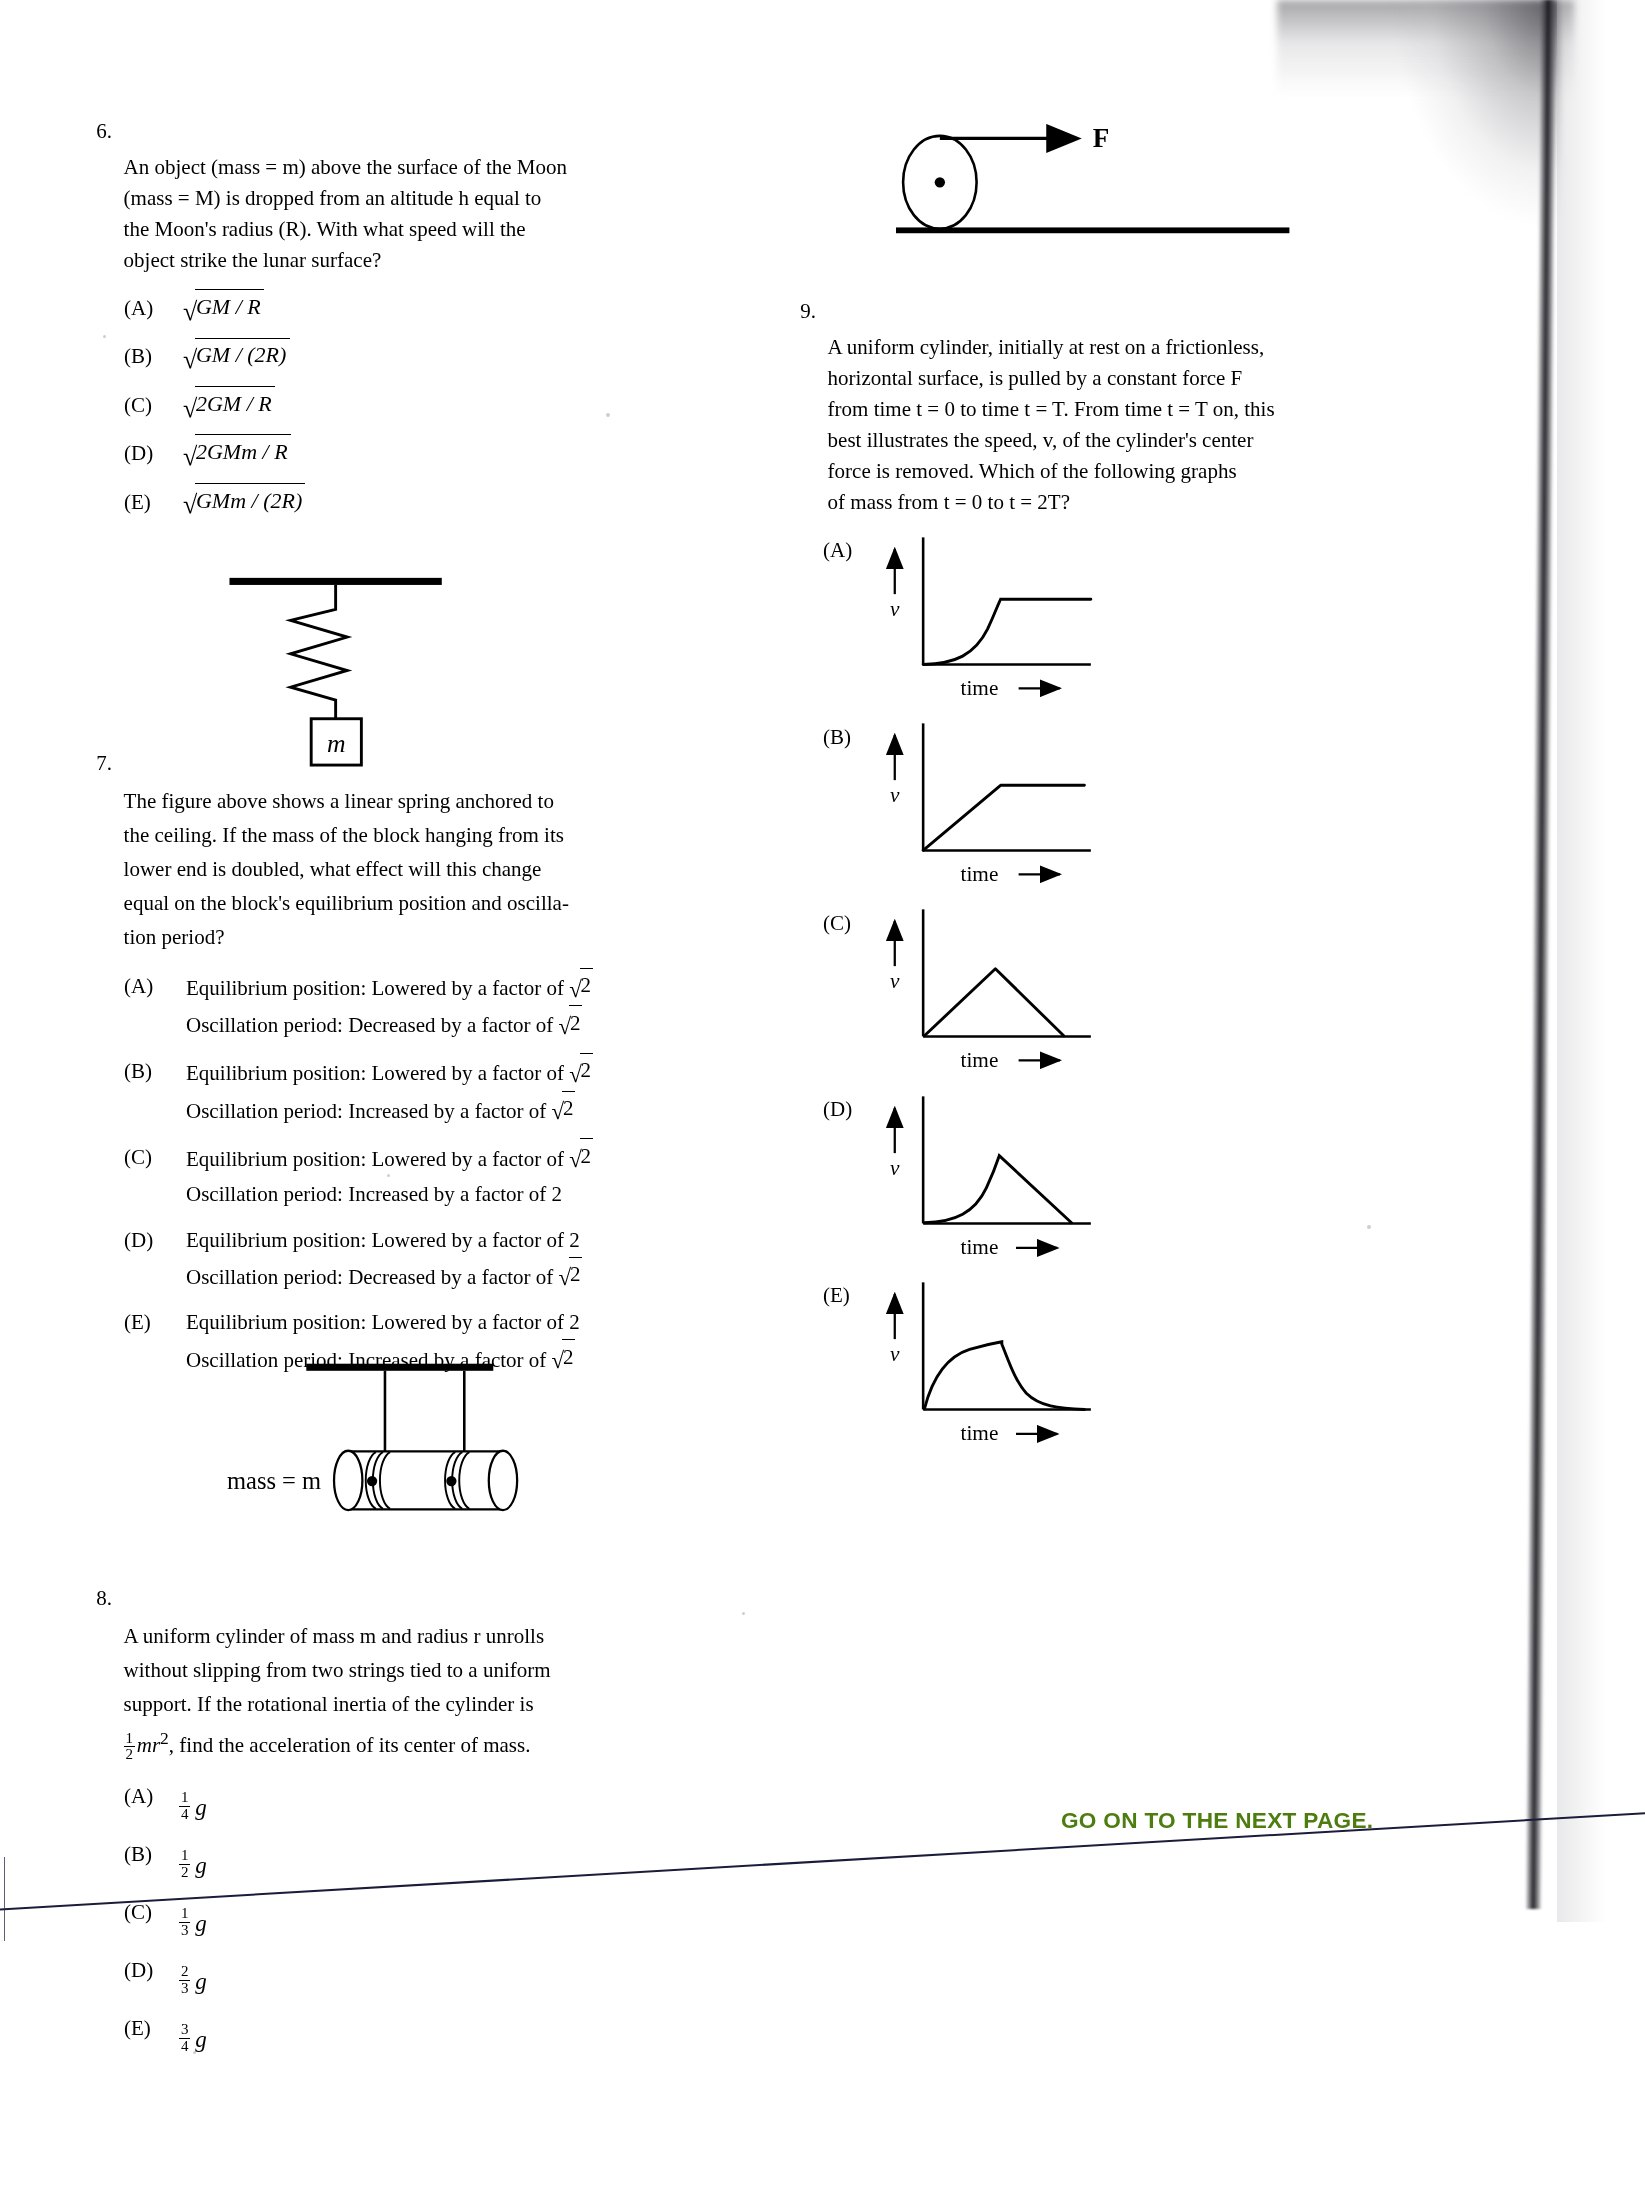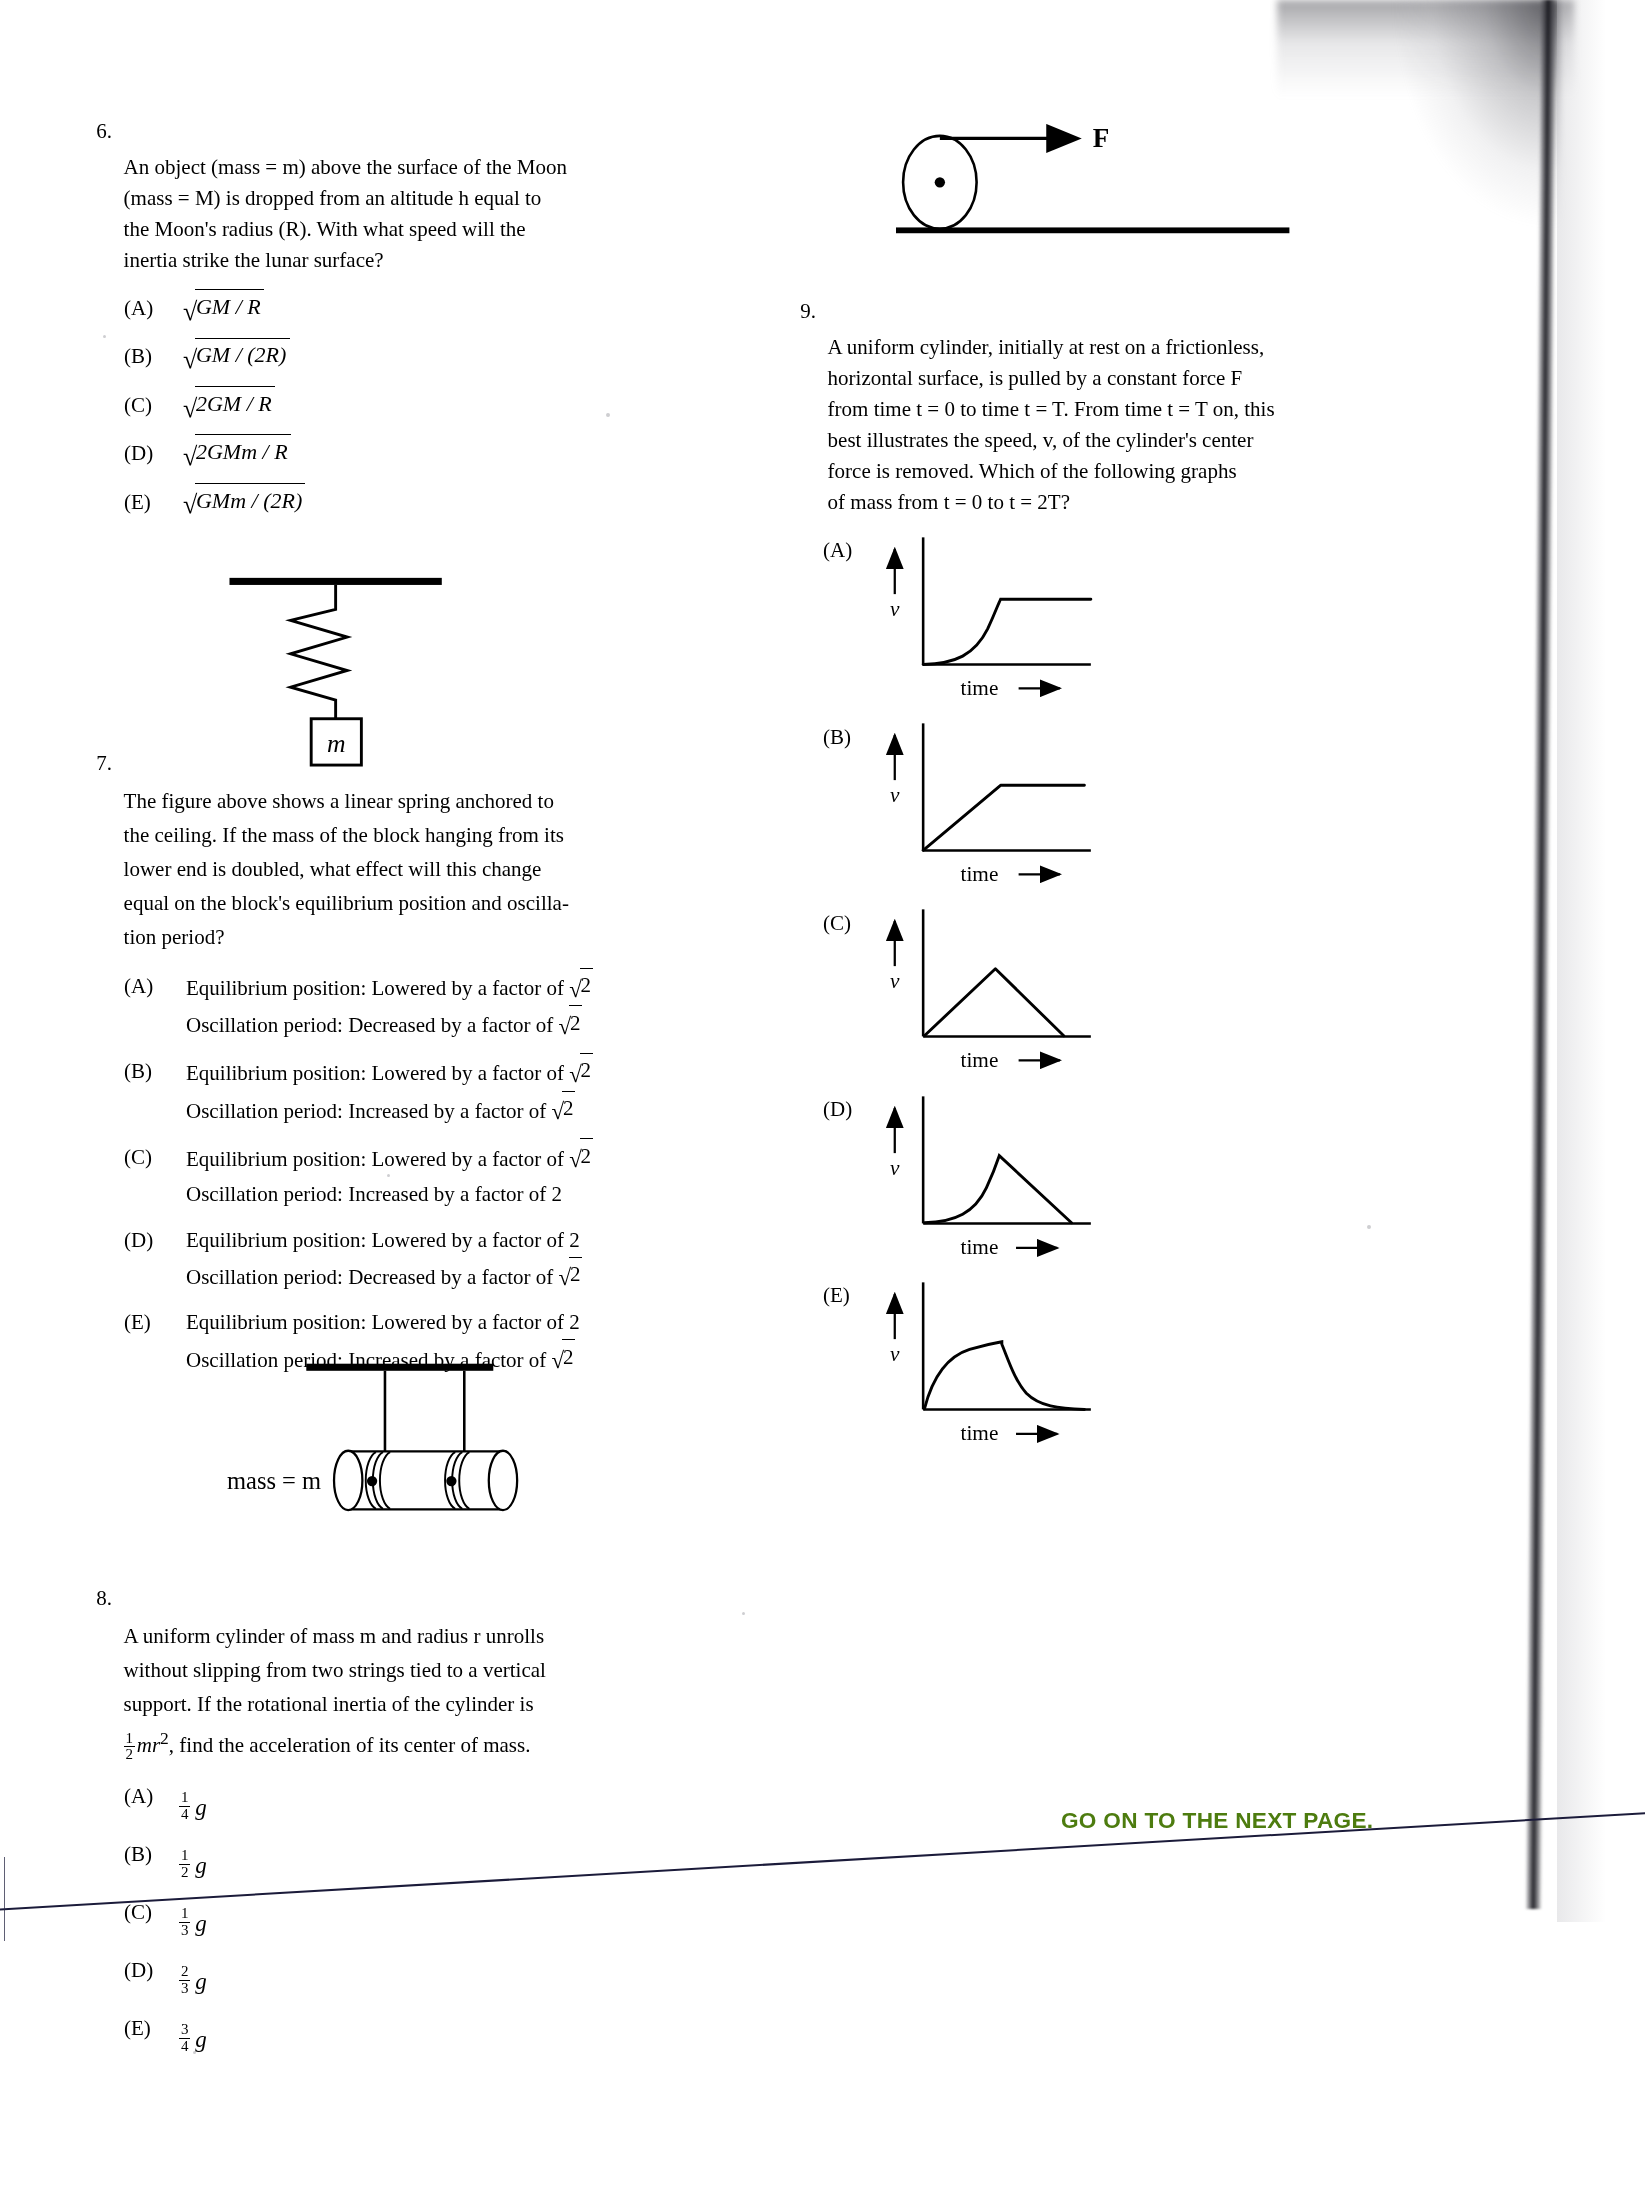--- a/index.html
+++ b/index.html
@@ -277,21 +277,21 @@
 
   <div class="col-left">
 
     <div class="question">
       <div class="q-head">
         <div class="q-num">6.</div>
         <div class="q-text">
           <div>An object (mass = m) above the surface of the Moon</div>
           <div>(mass = M) is dropped from an altitude h equal to</div>
           <div>the Moon's radius (R). With what speed will the</div>
-          <div>inertia strike the lunar surface?</div>
+          <div>object strike the lunar surface?</div>
         </div>
       </div>
       <div class="choices">
         <div class="choice">
           <span class="choice-letter">(A)</span>
           <span class="choice-body">
             <span class="radical"><span class="rsym">√</span><span class="rbody">GM / R</span></span>
           </span>
         </div>
         <div class="choice">
@@ -379,21 +379,21 @@
       </div>
     </div>
 
     <div style="height:193px;"></div>
 
     <div class="question">
       <div class="q-head">
         <div class="q-num">8.</div>
         <div class="q-text rm-lines">
           <div>A uniform cylinder of mass m and radius r unrolls</div>
-          <div>without slipping from two strings tied to a vertical</div>
+          <div>without slipping from two strings tied to a uniform</div>
           <div>support. If the rotational inertia of the cylinder is</div>
           <div>
             <span class="frac"><span class="num">1</span><span class="den">2</span></span><i class="math">mr</i><sup>2</sup>, find the acceleration of its center of mass.
           </div>
         </div>
       </div>
       <div class="choices">
         <div class="choice">
           <span class="choice-letter">(A)</span>
           <span class="choice-body">

